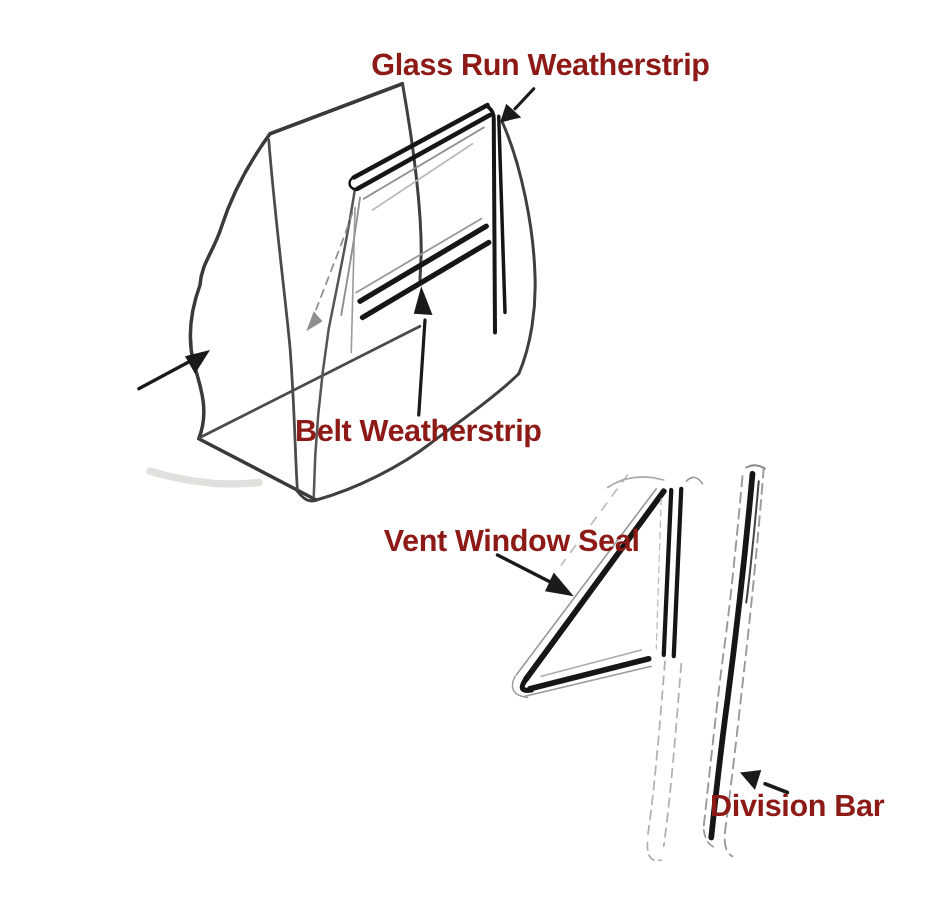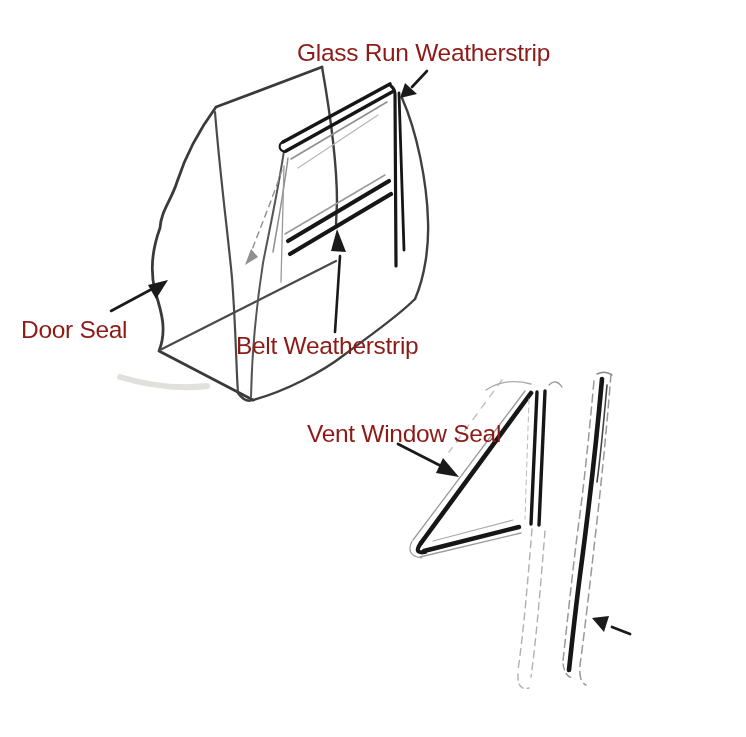--- a/index.html
+++ b/index.html
@@ -14,21 +14,21 @@
   .canvas{
     position:relative;
     width:746px;height:737px;
     background:var(--bg);
     overflow:hidden;
   }
   .canvas svg{position:absolute;left:0;top:0;}
   .part-label{
     position:absolute;
     color:var(--label-color);
-    font-weight:normal;
+    font-weight:bold;
     font-size:24.5px;
     line-height:1;
     letter-spacing:-0.3px;
     white-space:nowrap;
   }
   .lbl-glass-run{left:297px;top:41px;}
   .lbl-door-seal{left:21px;top:318px;}
   .lbl-belt{left:236px;top:334px;}
   .lbl-vent{left:307px;top:422px;}
   .lbl-division{left:568px;top:634px;}
@@ -119,19 +119,19 @@
       <path d="M398,444 L441,466" stroke="#1a1a1a" stroke-width="2.8"></path>
       <polygon points="459,477 443,458 436,473" fill="#1a1a1a" stroke="none"></polygon>
 
       <path d="M630,634 L612,627" stroke="#1a1a1a" stroke-width="2.8"></path>
       <polygon points="592,618 609,616 604,632" fill="#1a1a1a" stroke="none"></polygon>
     </g>
   </svg>
 
   <div class="part-label lbl-glass-run">Glass Run Weatherstrip</div>
 
-  <div class="part-label lbl-door-seal">Door Seal</div>
 
   <div class="part-label lbl-vent">Vent Window Seal</div>
 
   <div class="part-label lbl-belt">Belt Weatherstrip</div>
 
+  <div class="part-label lbl-division">Division Bar</div>
 </div>
 
 </body></html>

